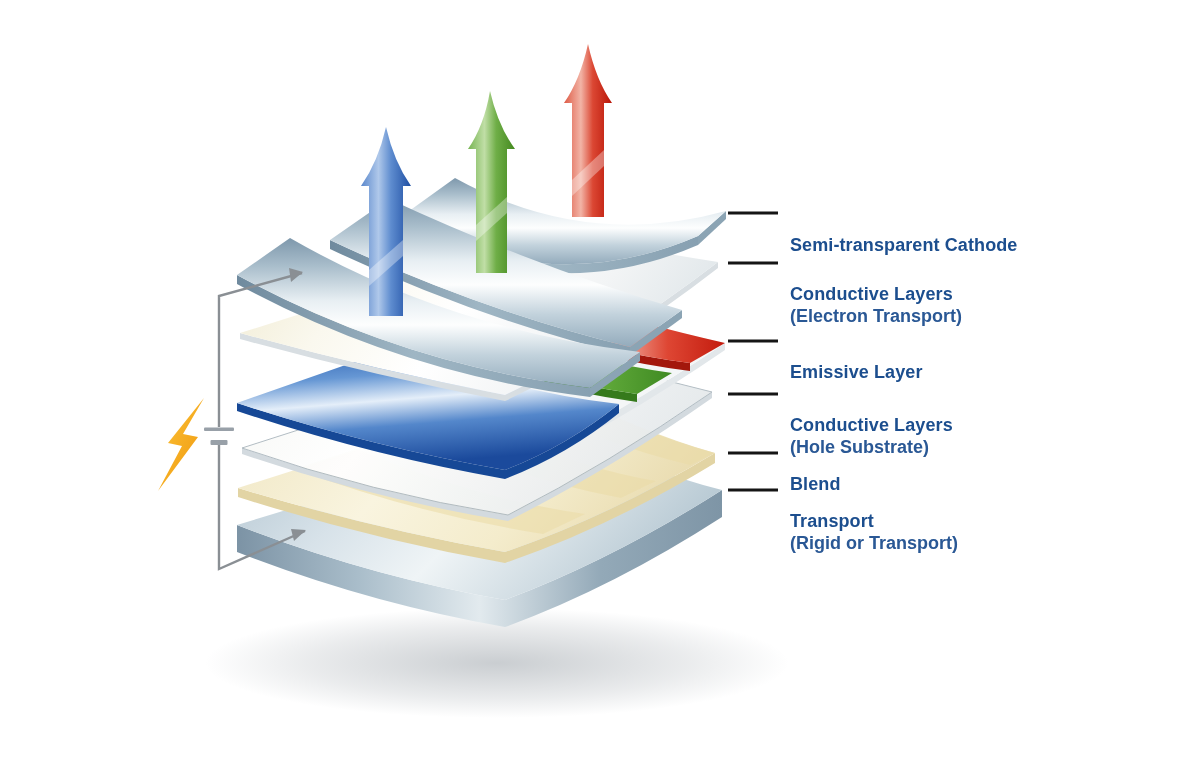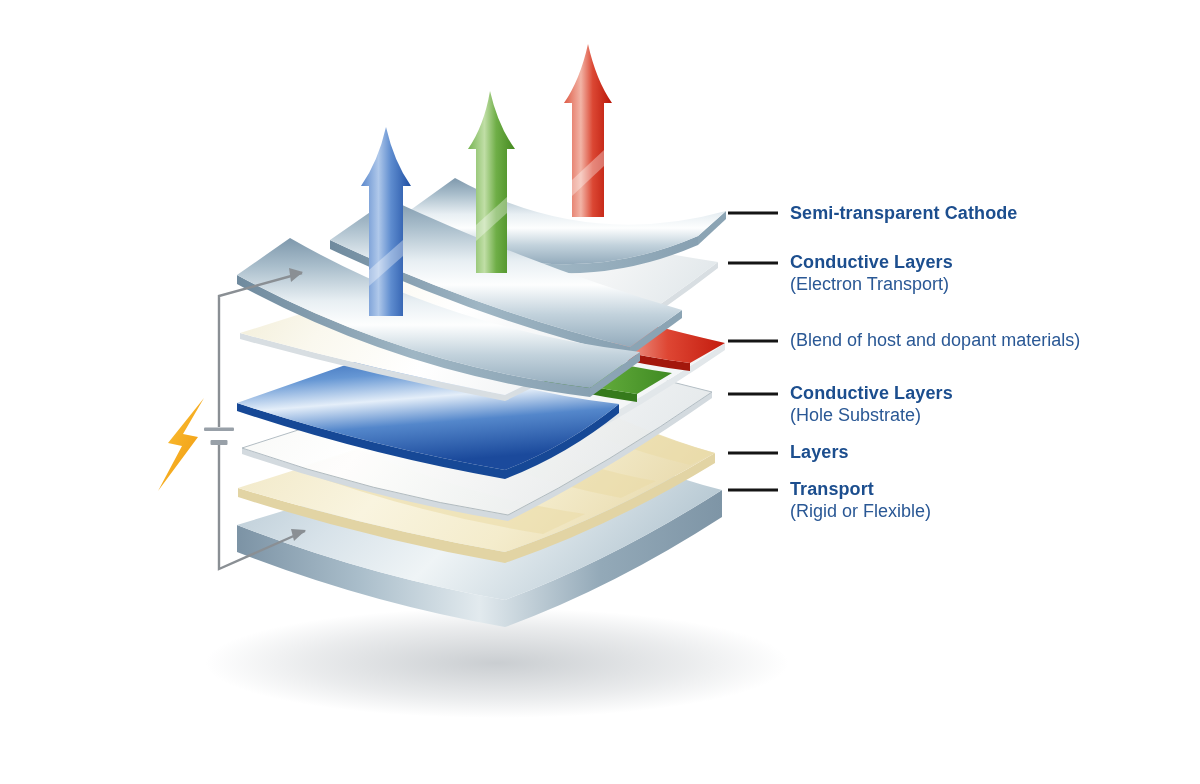--- a/index.html
+++ b/index.html
@@ -2,22 +2,22 @@
 <html><head>
 <meta charset="utf-8">
 <style>
   html,body{margin:0;padding:0;}
   body{
     width:1200px;height:784px;position:relative;background:#ffffff;
     font-family:"Liberation Sans",sans-serif;overflow:hidden;
   }
   svg.stage{position:absolute;left:0;top:0;}
   .callout{position:absolute;left:790px;color:#1C4E8E;}
-  .callout .t{font-weight:700;font-size:18px;line-height:22px;letter-spacing:.1px;}
-  .callout .s{font-weight:400;font-size:18px;line-height:22px;color:#2A5895;}
+  .callout .t{font-weight:700;font-size:18px;line-height:22px;letter-spacing:.1px;margin-top:32px;}
+  .callout .s{font-weight:700;font-size:18px;line-height:22px;color:#2A5895;}
 </style>
 </head>
 <body>
 
 <svg class="stage" width="1200" height="784" viewBox="0 0 1200 784">
   <defs>
     <radialGradient id="gShadow" cx="50%" cy="50%" r="50%">
       <stop offset="0" stop-color="rgba(115,125,134,0.38)"></stop>
       <stop offset="0.65" stop-color="rgba(115,125,134,0.15)"></stop>
       <stop offset="1" stop-color="rgba(115,125,134,0)"></stop>
@@ -203,26 +203,26 @@
 
 <div>
   <div class="callout" style="top:202px">
     <div class="t">Semi-transparent Cathode</div>
   </div>
   <div class="callout" style="top:251px">
     <div class="t">Conductive Layers</div>
     <div class="s">(Electron Transport)</div>
   </div>
   <div class="callout" style="top:329px">
-    <div class="s">(Blend of host and dopant materials)</div>
+    <div class="t">Emissive Layer</div>
   </div>
   <div class="callout" style="top:382px">
     <div class="t">Conductive Layers</div>
     <div class="s">(Hole Substrate)</div>
   </div>
   <div class="callout" style="top:441px">
-    <div class="t">Layers</div>
+    <div class="t">Blend</div>
   </div>
   <div class="callout" style="top:478px">
     <div class="t">Transport</div>
-    <div class="s">(Rigid or Flexible)</div>
+    <div class="s">(Rigid or Transport)</div>
   </div>
 </div>
 
 </body></html>

